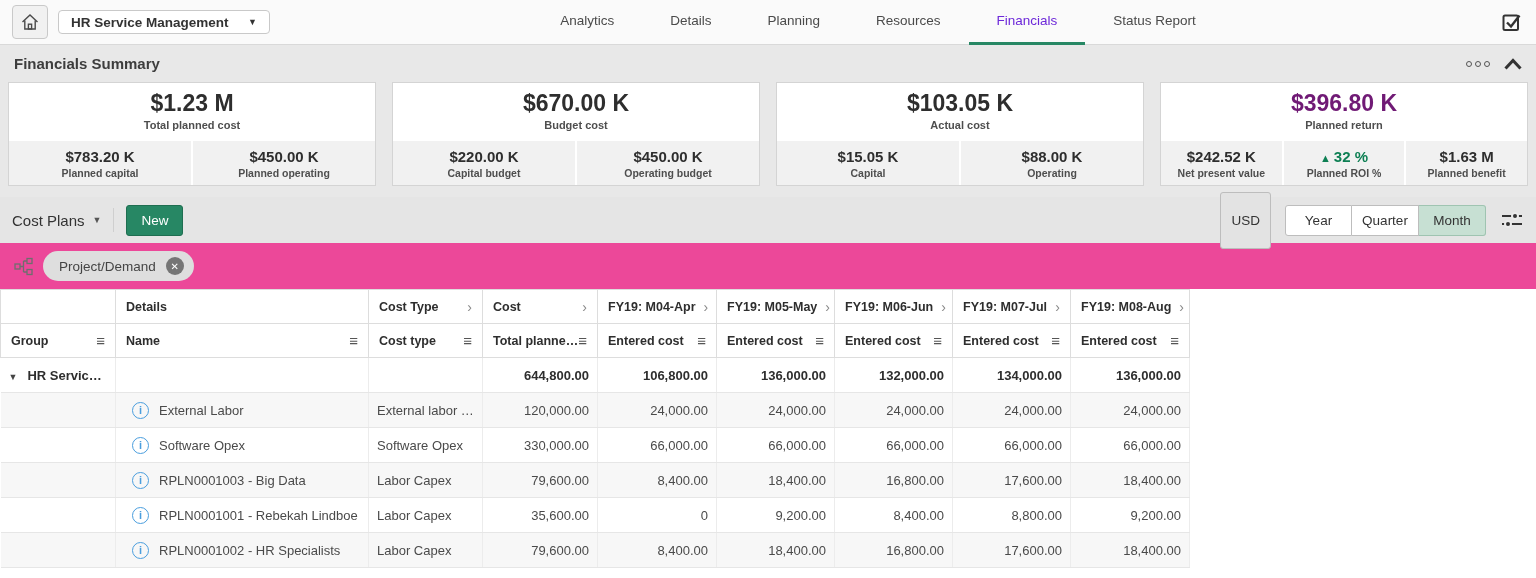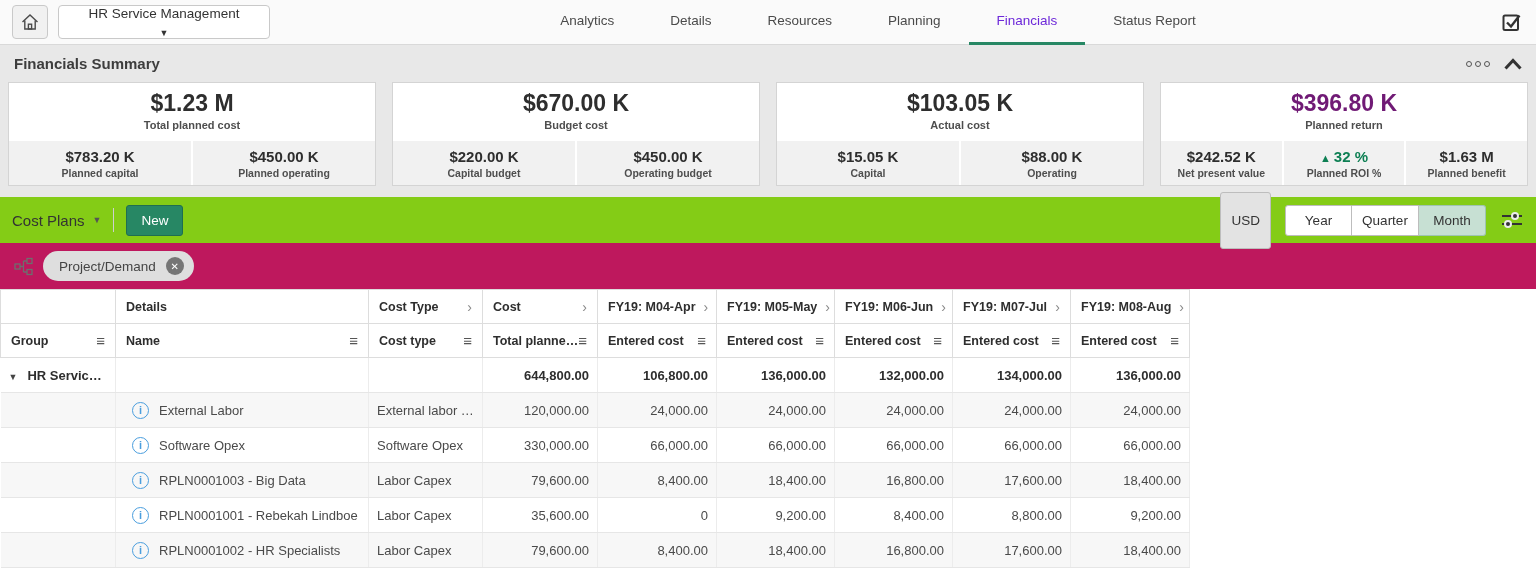--- a/index.html
+++ b/index.html
@@ -4,22 +4,22 @@
 <style>
   * { margin:0; padding:0; box-sizing:border-box; }
   html,body { width:1536px; height:578px; overflow:hidden; background:#ffffff;
     font-family:"Liberation Sans", sans-serif; color:#333; }
 
   
   .topnav { height:45px; background:#fafafa; border-bottom:1px solid #d9d9d9;
     display:flex; align-items:center; padding:0 12px; }
   .home-btn { width:36px; height:34px; background:#f1f1f1; border:1px solid #c9c9c9;
     border-radius:4px; display:flex; align-items:center; justify-content:center; margin-right:10px; cursor:pointer; }
-  .proj-select { width:212px; height:34px; background:#fff; border:1px solid #c9c9c9; border-radius:4px;
-    display:flex; align-items:center; justify-content:space-between; padding:0 12px; font-size:13.5px; font-weight:400; color:#333; cursor:pointer;flex-direction:column; }
+  .proj-select { width:212px; height:24px; background:#fff; border:1px solid #c9c9c9; border-radius:4px;
+    display:flex; align-items:center; justify-content:space-between; padding:0 12px; font-size:13.5px; font-weight:700; color:#333; cursor:pointer; }
   .proj-select .caret { font-size:9px; color:#333; }
   .tabstrip { flex:1; display:flex; justify-content:center; height:45px; }
   .tab { padding:15px 28px; display:flex; align-items:center; font-size:13.5px; color:#4a4a4a;
     border-bottom:3px solid transparent; cursor:pointer; white-space:nowrap; }
   .tab.active { color:#6d28d9; border-bottom-color:#278764; }
   .check-icon { margin-left:14px; cursor:pointer; display:flex; }
 
   
   .summary { background:#e8e8e8; padding:0 8px 11px 8px; }
   .summary-head { height:37px; display:flex; align-items:center; justify-content:space-between; padding:0 6px; }
@@ -34,40 +34,40 @@
   .card-value.green { color:#701a75; }
   .card-label { font-size:11px; font-weight:700; color:#4e4e4e; margin-top:2px; }
   .card-subs { display:flex; background:#fff; gap:2px; height:46px; border-top:2px solid #fff; }
   .sub-cell { flex:1; background:#f1f1f1; display:flex; flex-direction:column; align-items:center; justify-content:center; }
   .sub-value { font-size:15px; font-weight:700; color:#2e2e2e; line-height:1.2; }
   .sub-value.green { color:#0d7f53; }
   .sub-label { font-size:10.5px; font-weight:700; color:#4e4e4e; margin-top:1px; }
   .tri-up { color:#0d7f53; font-size:11px; margin-right:3px; }
 
   
-  .toolbar { height:46px; background:#84cc16; display:flex; align-items:center; padding:0 12px; }
+  .toolbar { height:46px; background:#e5e5e5; display:flex; align-items:center; padding:0 12px; }
   .cp-title { font-size:15px; color:#333; display:flex; align-items:center; gap:8px; cursor:pointer; }
   .cp-title .caret { font-size:9px; color:#555; }
   .tb-divider { width:1px; height:24px; background:#cfcfcf; margin:0 12px; }
   .new-btn { background:#278764; color:#fff; border:1px solid #1f6e51; border-radius:3px;
     font-size:13.5px; padding:7px 14px; cursor:pointer; font-family:inherit; }
   .toolbar-right { margin-left:auto; display:flex; align-items:center; gap:14px; }
   .usd-btn { background:#e3e3e3; border:1px solid #bdbdbd; border-radius:3px; font-size:13.5px;
     color:#333; padding:20px 10px; cursor:pointer; font-family:inherit; }
   .seg { display:flex; }
   .seg button { background:#fff; border:1px solid #bdbdbd; font-size:13.5px; color:#333;
     padding:7px 0; width:67px; cursor:pointer; font-family:inherit; }
   .seg button + button { border-left:none; }
   .seg button:first-child { border-radius:3px 0 0 3px; }
   .seg button:last-child { border-radius:0 3px 3px 0; }
   .seg button.sel { background:#c7e0d3; border-color:#9fc4b1; }
   .sliders-icon { cursor:pointer; display:flex; }
 
   
-  .filter-row { height:46px; background:#be185d; display:flex; align-items:center; padding:0 14px; gap:10px; }
+  .filter-row { height:46px; background:#ec4899; display:flex; align-items:center; padding:0 14px; gap:10px; }
   .chip { background:#dedede; border-radius:16px; height:30px; display:flex; align-items:center;
     padding:0 10px 0 16px; gap:10px; font-size:13.5px; color:#444; cursor:pointer; }
   .chip-x { width:18px; height:18px; border-radius:50%; background:#757575; color:#fff;
     font-size:10px; display:flex; align-items:center; justify-content:center; cursor:pointer; }
 
   
   table { border-collapse:collapse; table-layout:fixed; width:1189px; background:#fff; font-size:13px; }
   thead th { height:34px; border:1px solid #ddd; background:#fff; font-weight:700; color:#2e2e2e;
     text-align:left; padding:0 10px; font-size:12.5px; white-space:nowrap; overflow:hidden; }
   thead .th-flex { display:flex; align-items:center; justify-content:space-between; }
@@ -95,22 +95,22 @@
       <rect x="8.4" y="12.2" width="3.2" height="4.8"></rect>
     </svg>
   </div>
   <div class="proj-select">
     <span>HR Service Management</span>
     <span class="caret">▼</span>
   </div>
   <div class="tabstrip">
     <div class="tab">Analytics</div>
     <div class="tab">Details</div>
+    <div class="tab">Planning</div>
     <div class="tab">Resources</div>
-    <div class="tab">Planning</div>
     <div class="tab active">Financials</div>
     <div class="tab">Status Report</div>
   </div>
   <div class="check-icon">
     <svg width="24" height="24" viewBox="0 0 24 24" fill="none" stroke="#333" stroke-width="2">
       <rect x="3.5" y="5.5" width="14.5" height="14.5" rx="1.5"></rect>
       <path d="M7,12.5 L11,16.5 L19.5,5.5" stroke-width="2.4"></path>
     </svg>
   </div>
 </div>

